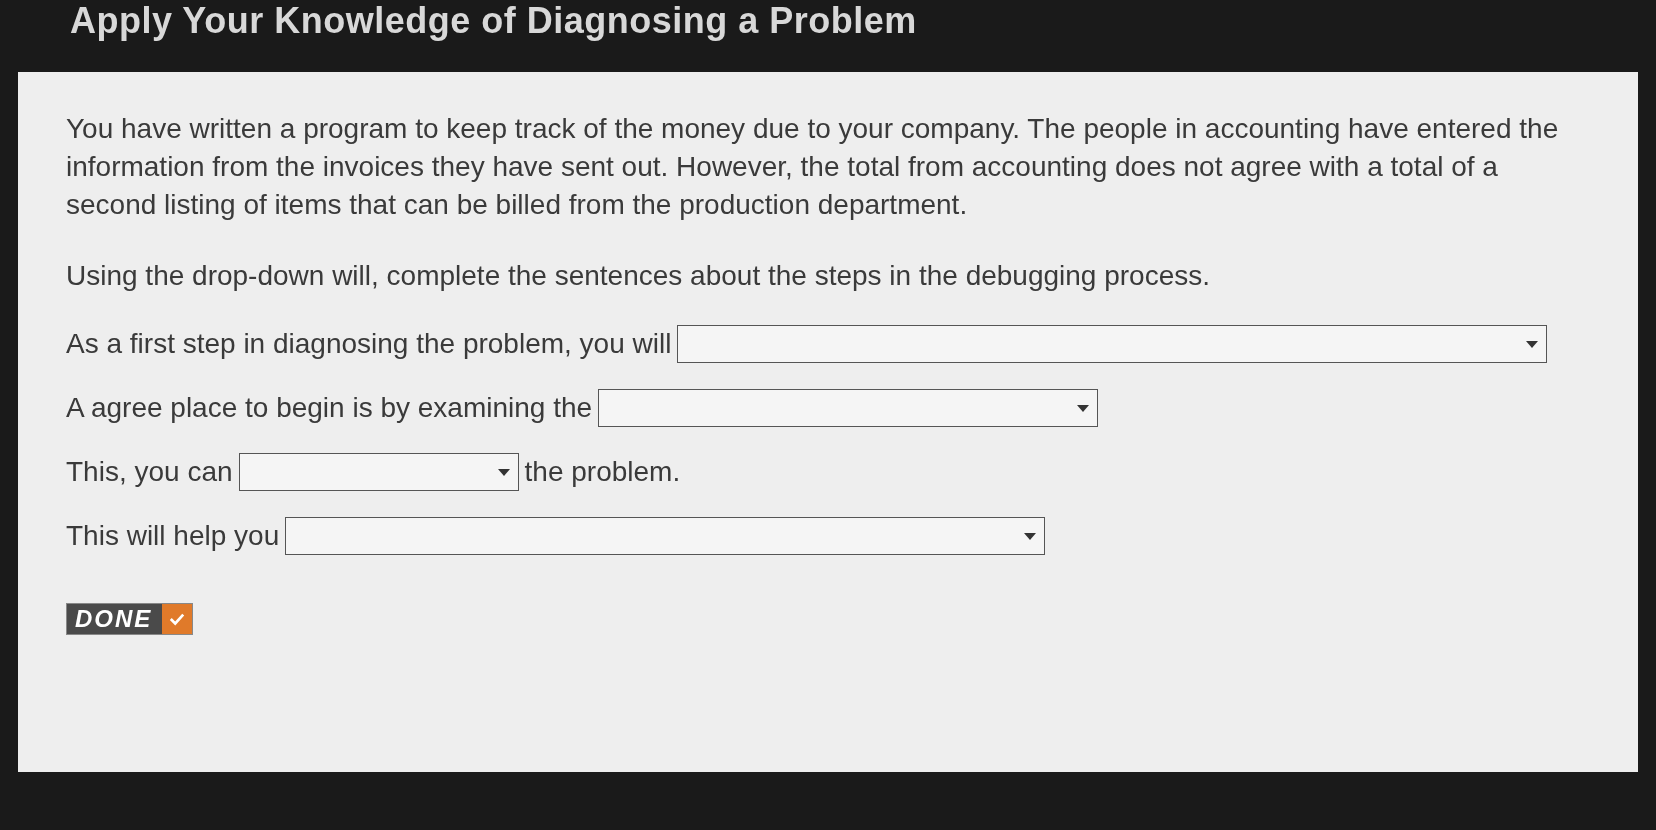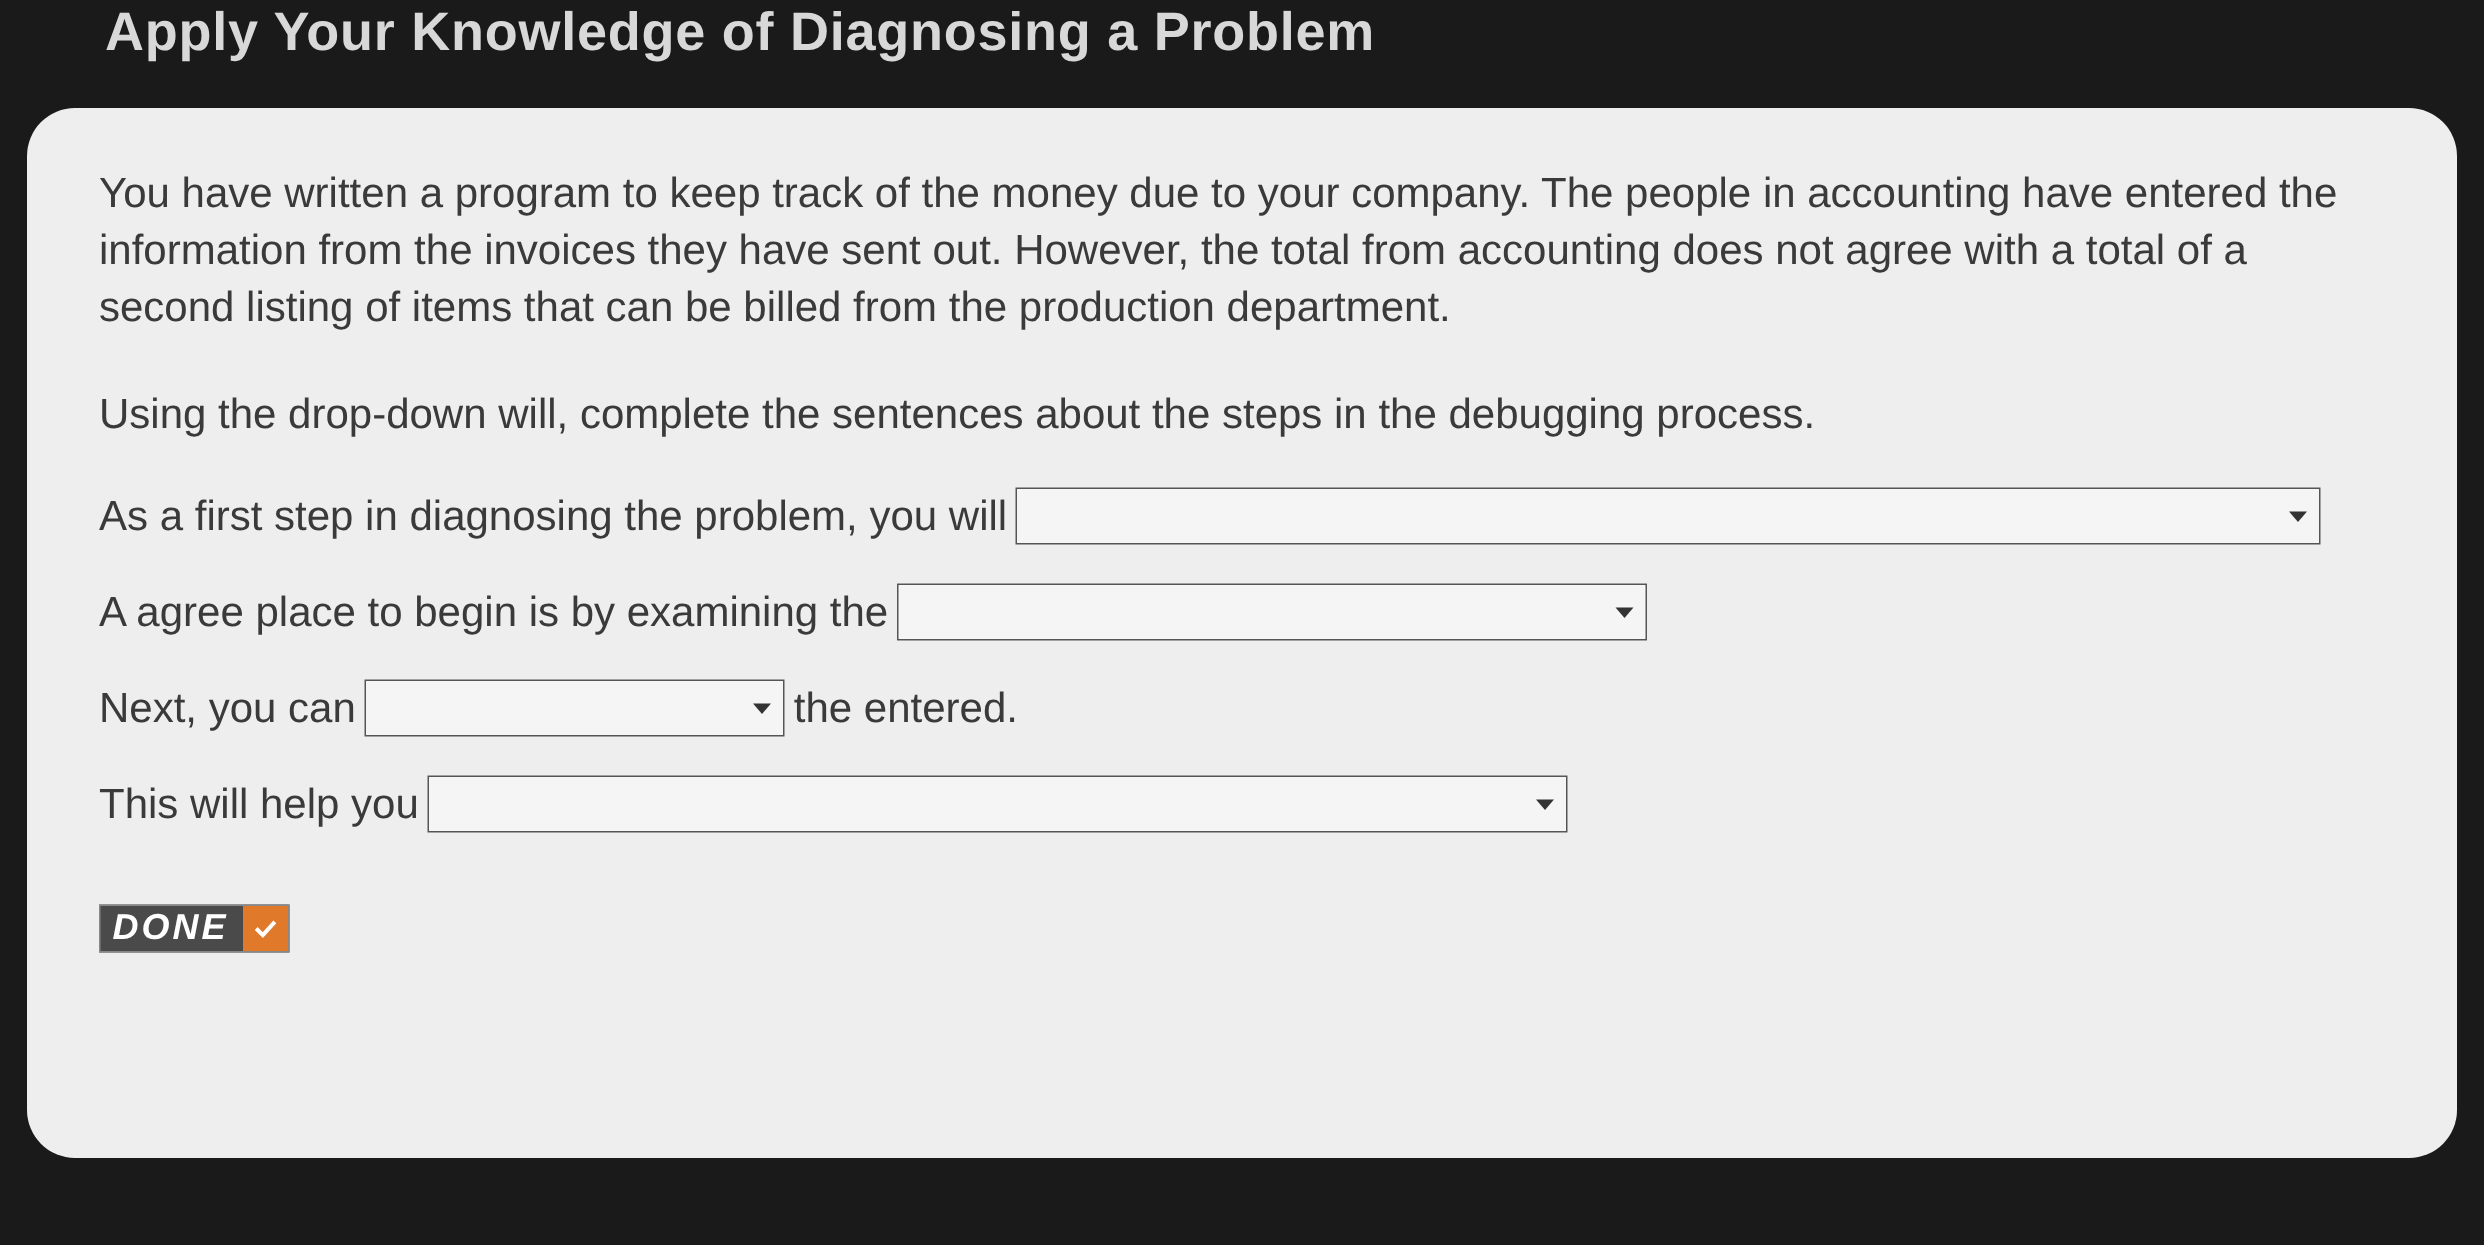--- a/index.html
+++ b/index.html
@@ -25,21 +25,20 @@
     letter-spacing: 0.5px;
   }
   .content-panel {
     background: #eeeeee;
     margin: 0 18px;
     padding: 38px 48px;
     height: 700px;
     color: #3a3a3a;
     font-size: 28px;
     line-height: 1.35;
-    border-radius: 32px;
   }
   .scenario-text {
     margin-bottom: 34px;
   }
   .instruction-text {
     margin-bottom: 30px;
   }
   .sentence-row {
     display: flex;
     align-items: flex-end;
@@ -129,25 +128,25 @@
   </div>
 
   <div class="sentence-row">
     <span class="sentence-text">A agree place to begin is by examining the</span>
     <span class="dropdown dd2">
       <span class="chevron"></span>
     </span>
   </div>
 
   <div class="sentence-row">
-    <span class="sentence-text">Next, you can</span>
+    <span class="sentence-text">This, you can</span>
     <span class="dropdown dd3">
       <span class="chevron"></span>
     </span>
-    <span class="sentence-text">the entered.</span>
+    <span class="sentence-text">the problem.</span>
   </div>
 
   <div class="sentence-row">
     <span class="sentence-text">This will help you</span>
     <span class="dropdown dd4">
       <span class="chevron"></span>
     </span>
   </div>
 
   <button class="done-button">

